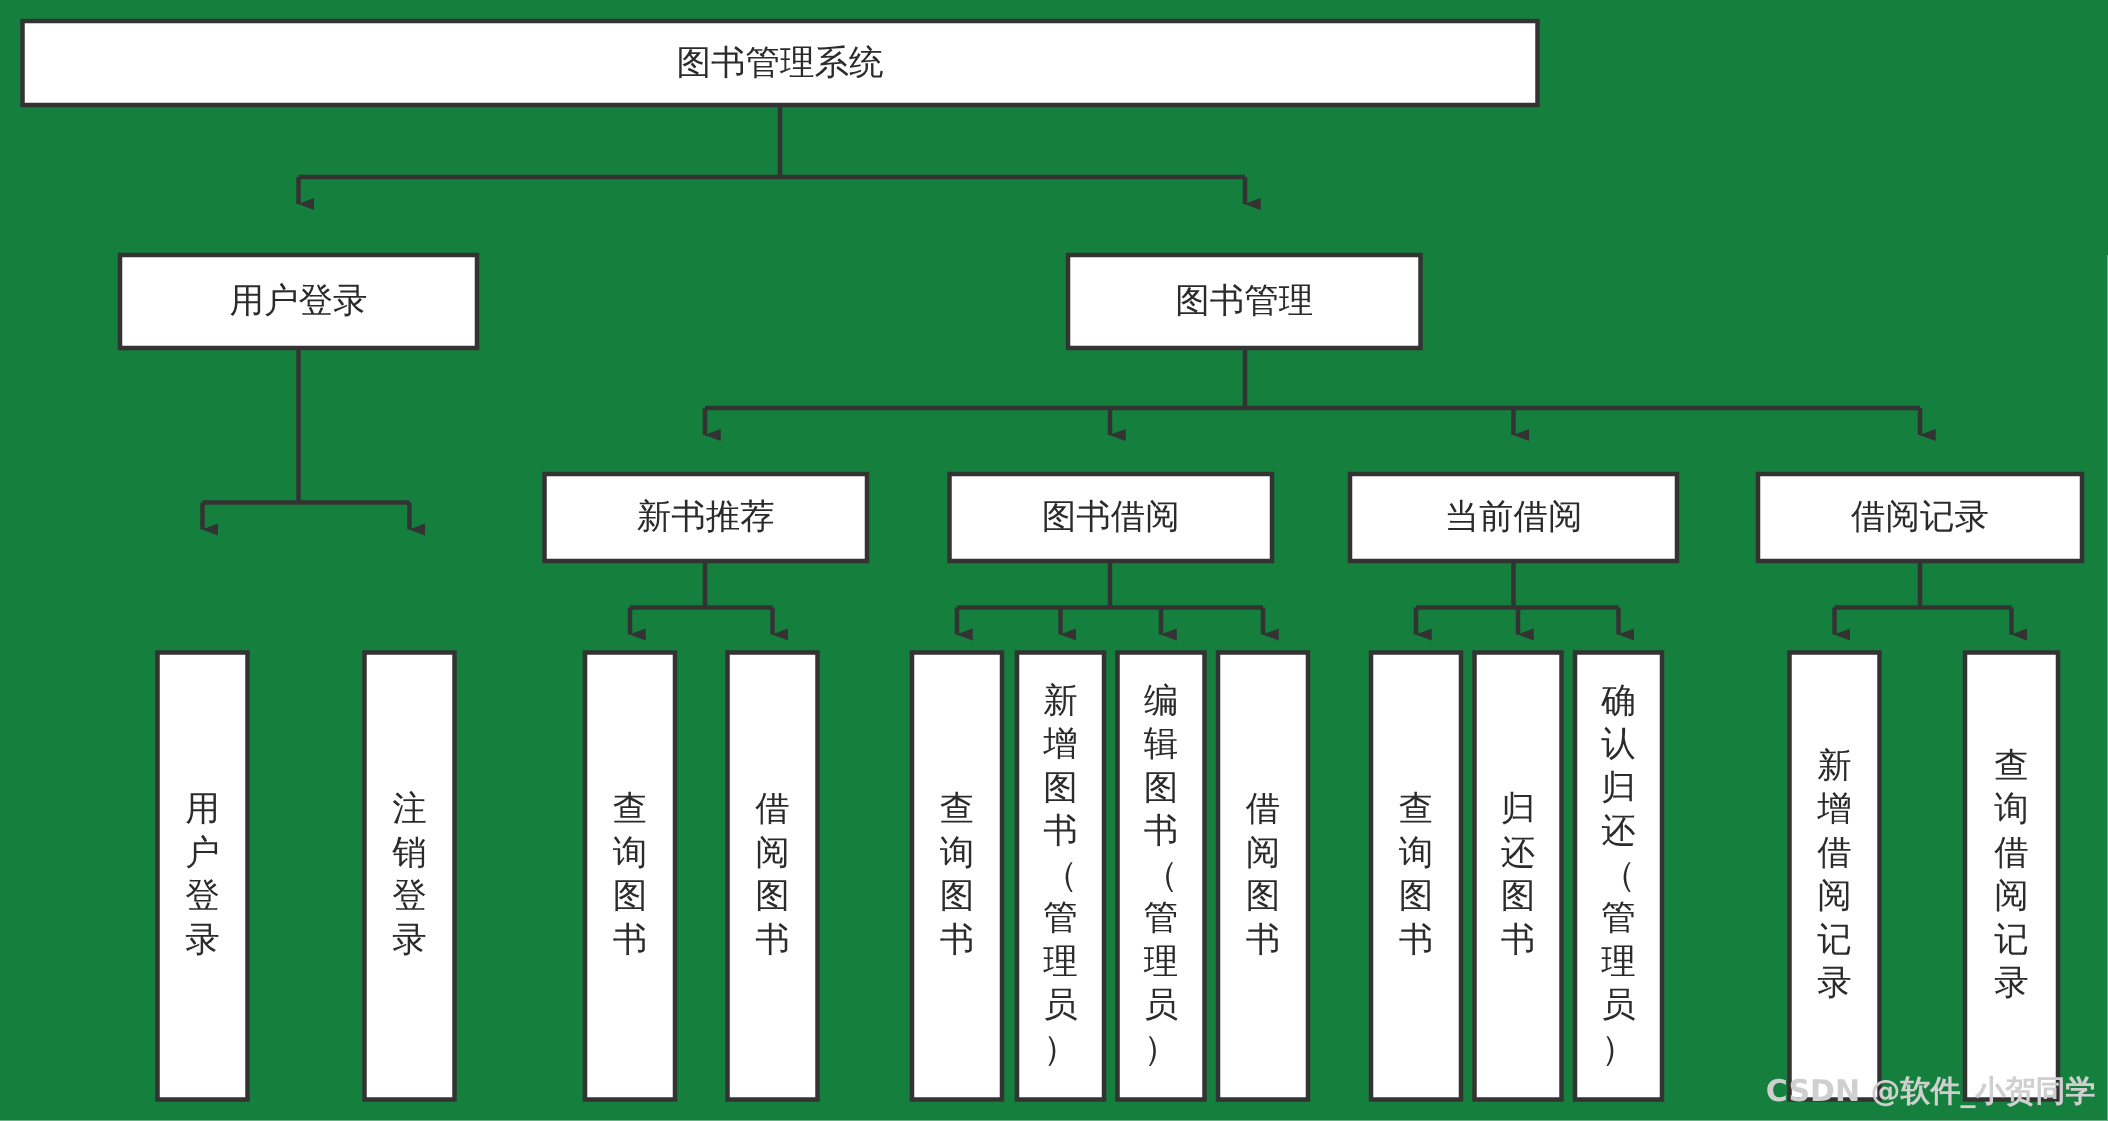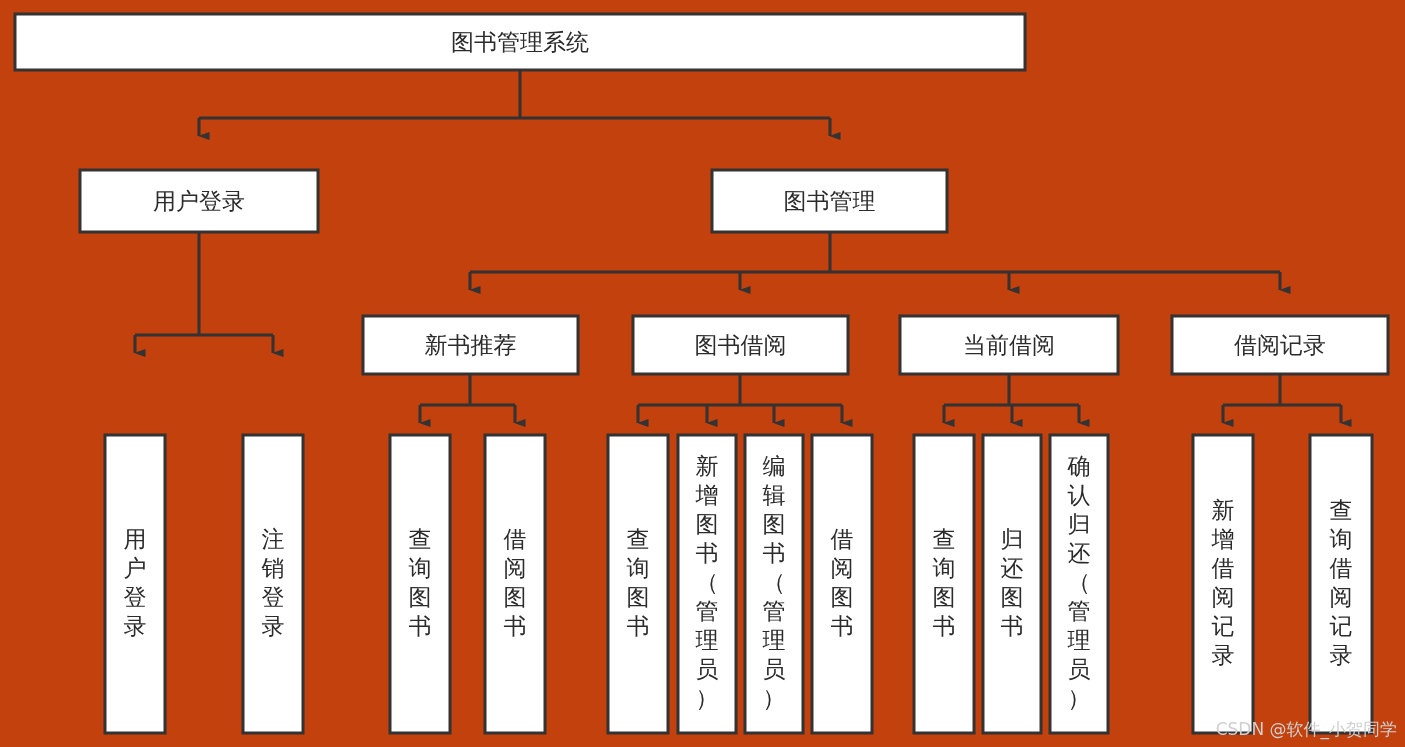--- a/index.html
+++ b/index.html
@@ -1,38 +1,39 @@
 <!DOCTYPE html>
 <html><head>
 <meta charset="utf-8">
 <style>
   html,body{margin:0;padding:0;background:#ffffff;}
   body{
     width:1405px;height:747px;overflow:hidden;
     font-family:"DejaVu Sans","Liberation Sans",sans-serif;
   }
-  #diagram-root{position:relative;width:1405px;height:747px;background:#c2410c;}
+  #diagram-root{position:relative;width:1405px;height:747px;background:#15803d;}
   svg#flow{position:absolute;left:0;top:0;width:1405px;height:747px;display:block;}
   .node-box{fill:#ffffff;stroke:#333333;stroke-width:3;}
   .conn{stroke:#333333;stroke-width:3;fill:none;}
   .node-label{
     fill:#2b2b2b;
     font-family:"DejaVu Sans","Liberation Sans",sans-serif;
     font-size:23px;
     text-anchor:middle;
     dominant-baseline:middle;
   }
   .watermark{
     position:absolute;
     right:8px;bottom:6px;
     color:#cfcfcf;
-    font-size:17px;
+    font-size:20px;
     font-family:"DejaVu Sans","Liberation Sans",sans-serif;
     white-space:nowrap;
     pointer-events:none;
+    font-weight:bold;
   }
 </style>
 </head>
 <body>
 
 <div id="diagram-root">
 
   <svg id="flow" viewBox="0 0 1405 747">
     <defs>
       <marker id="arrowhead" markerWidth="9" markerHeight="11" refX="4.5" refY="10.5" orient="auto" markerUnits="userSpaceOnUse">

